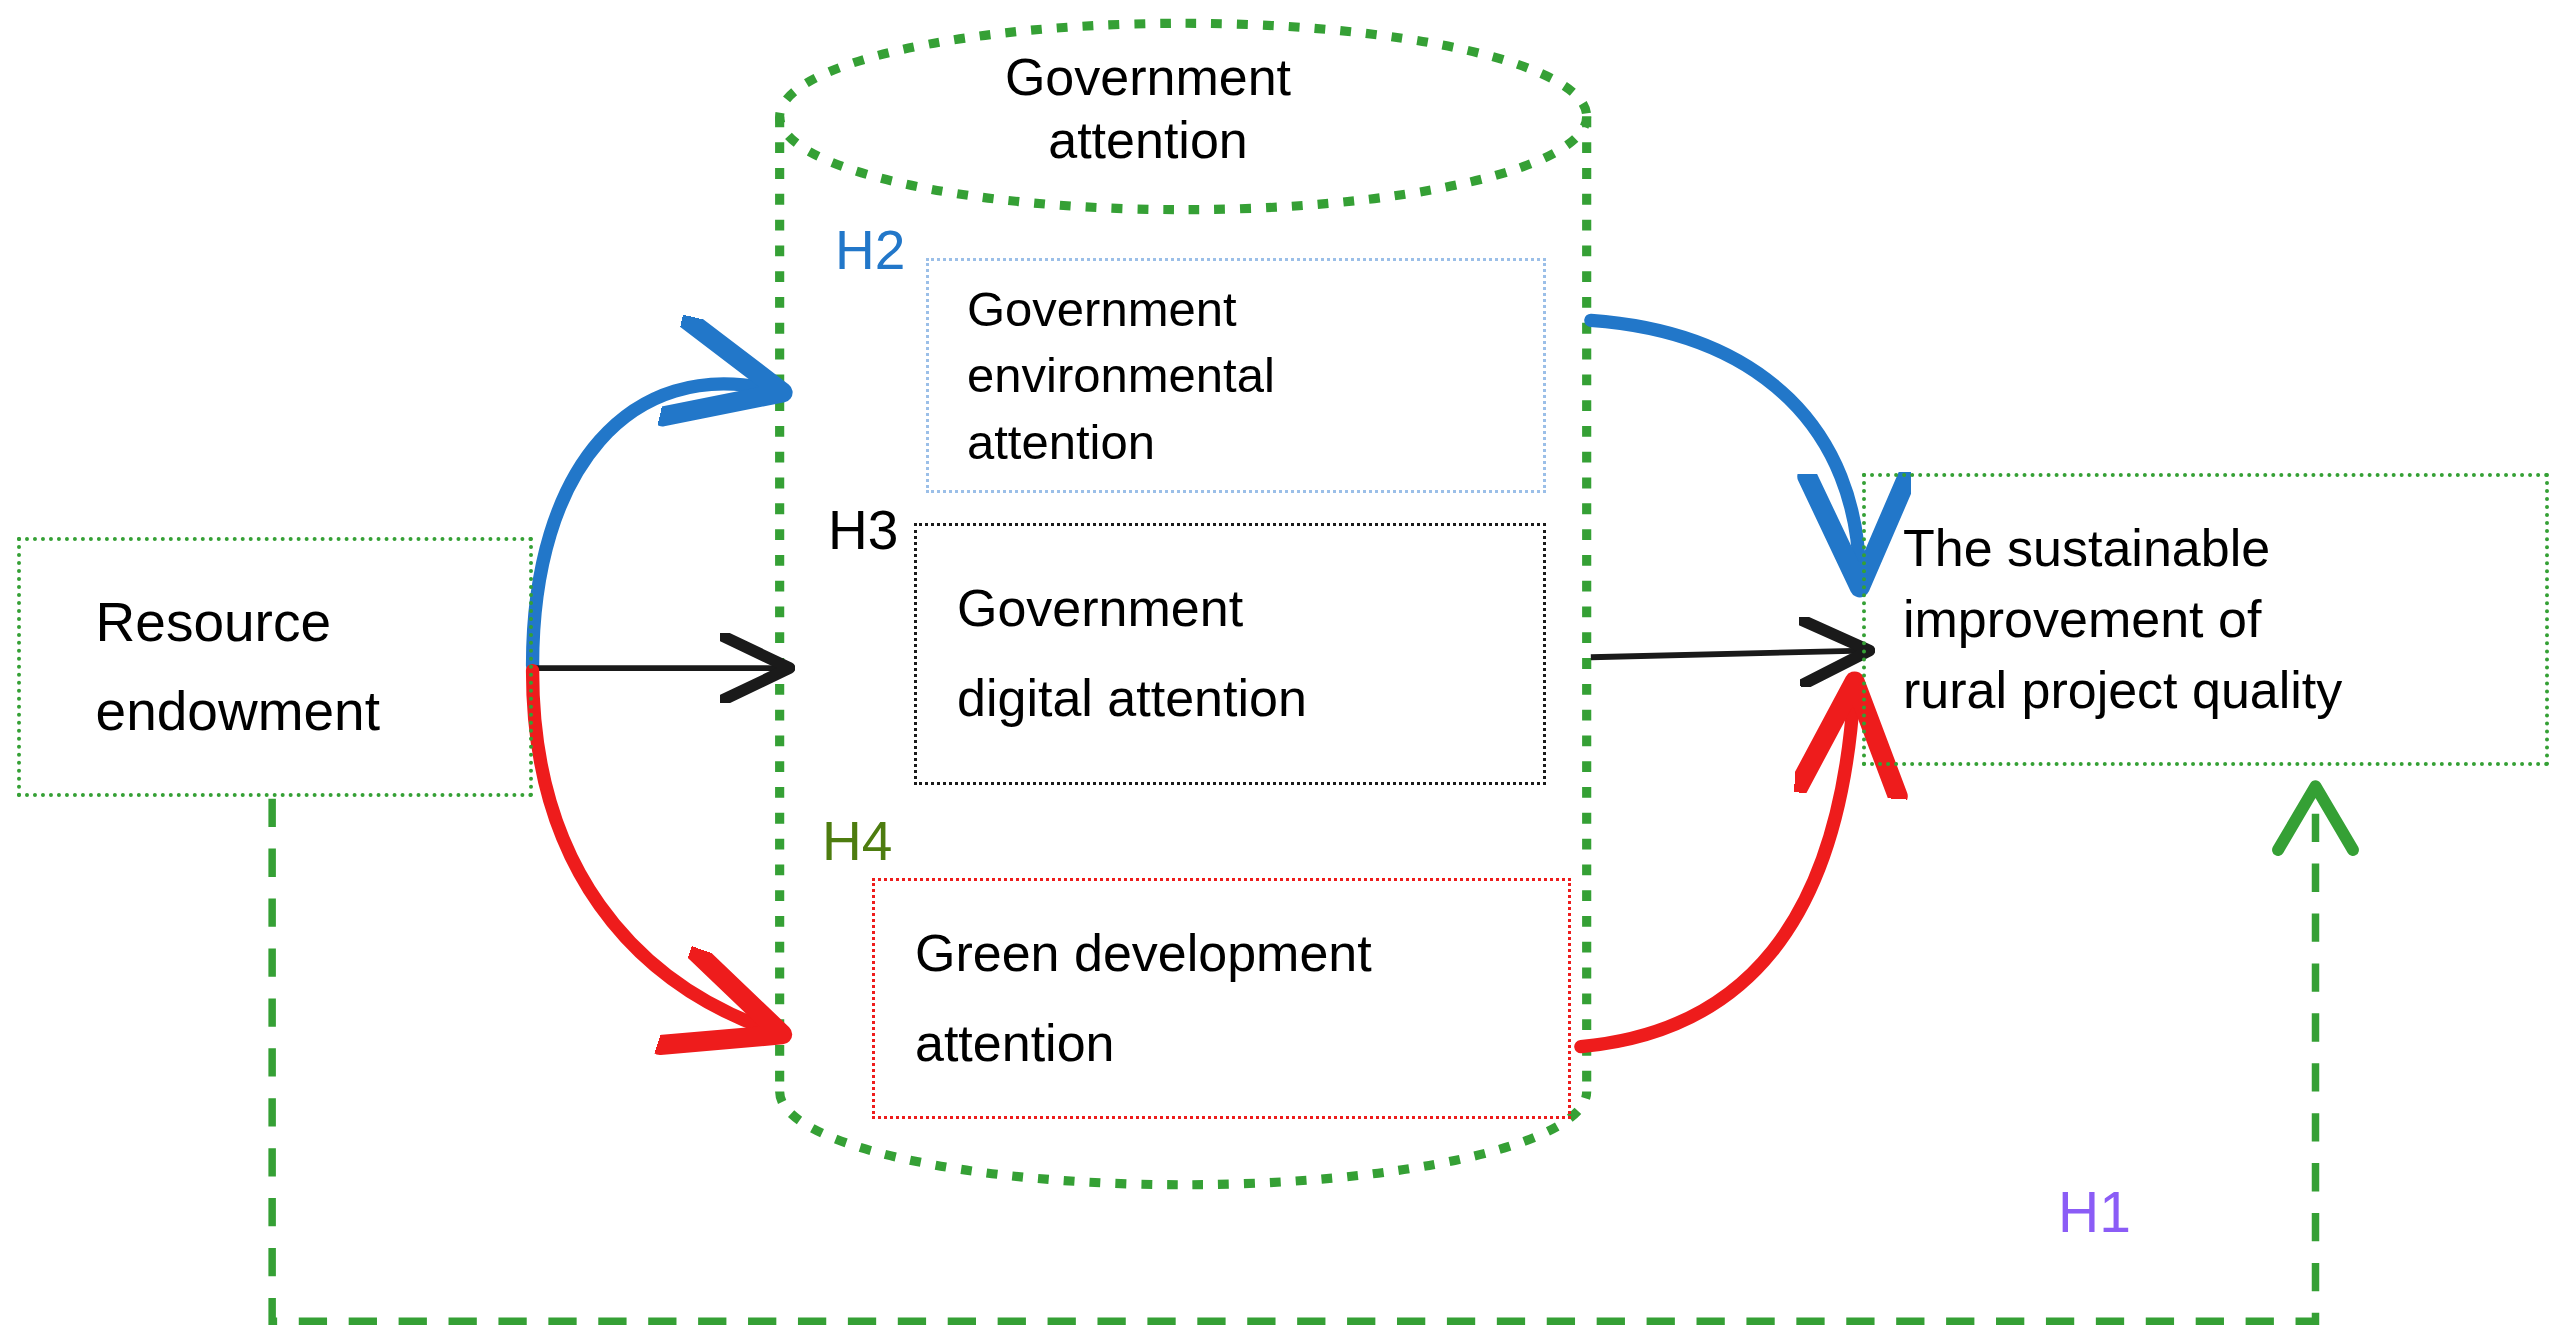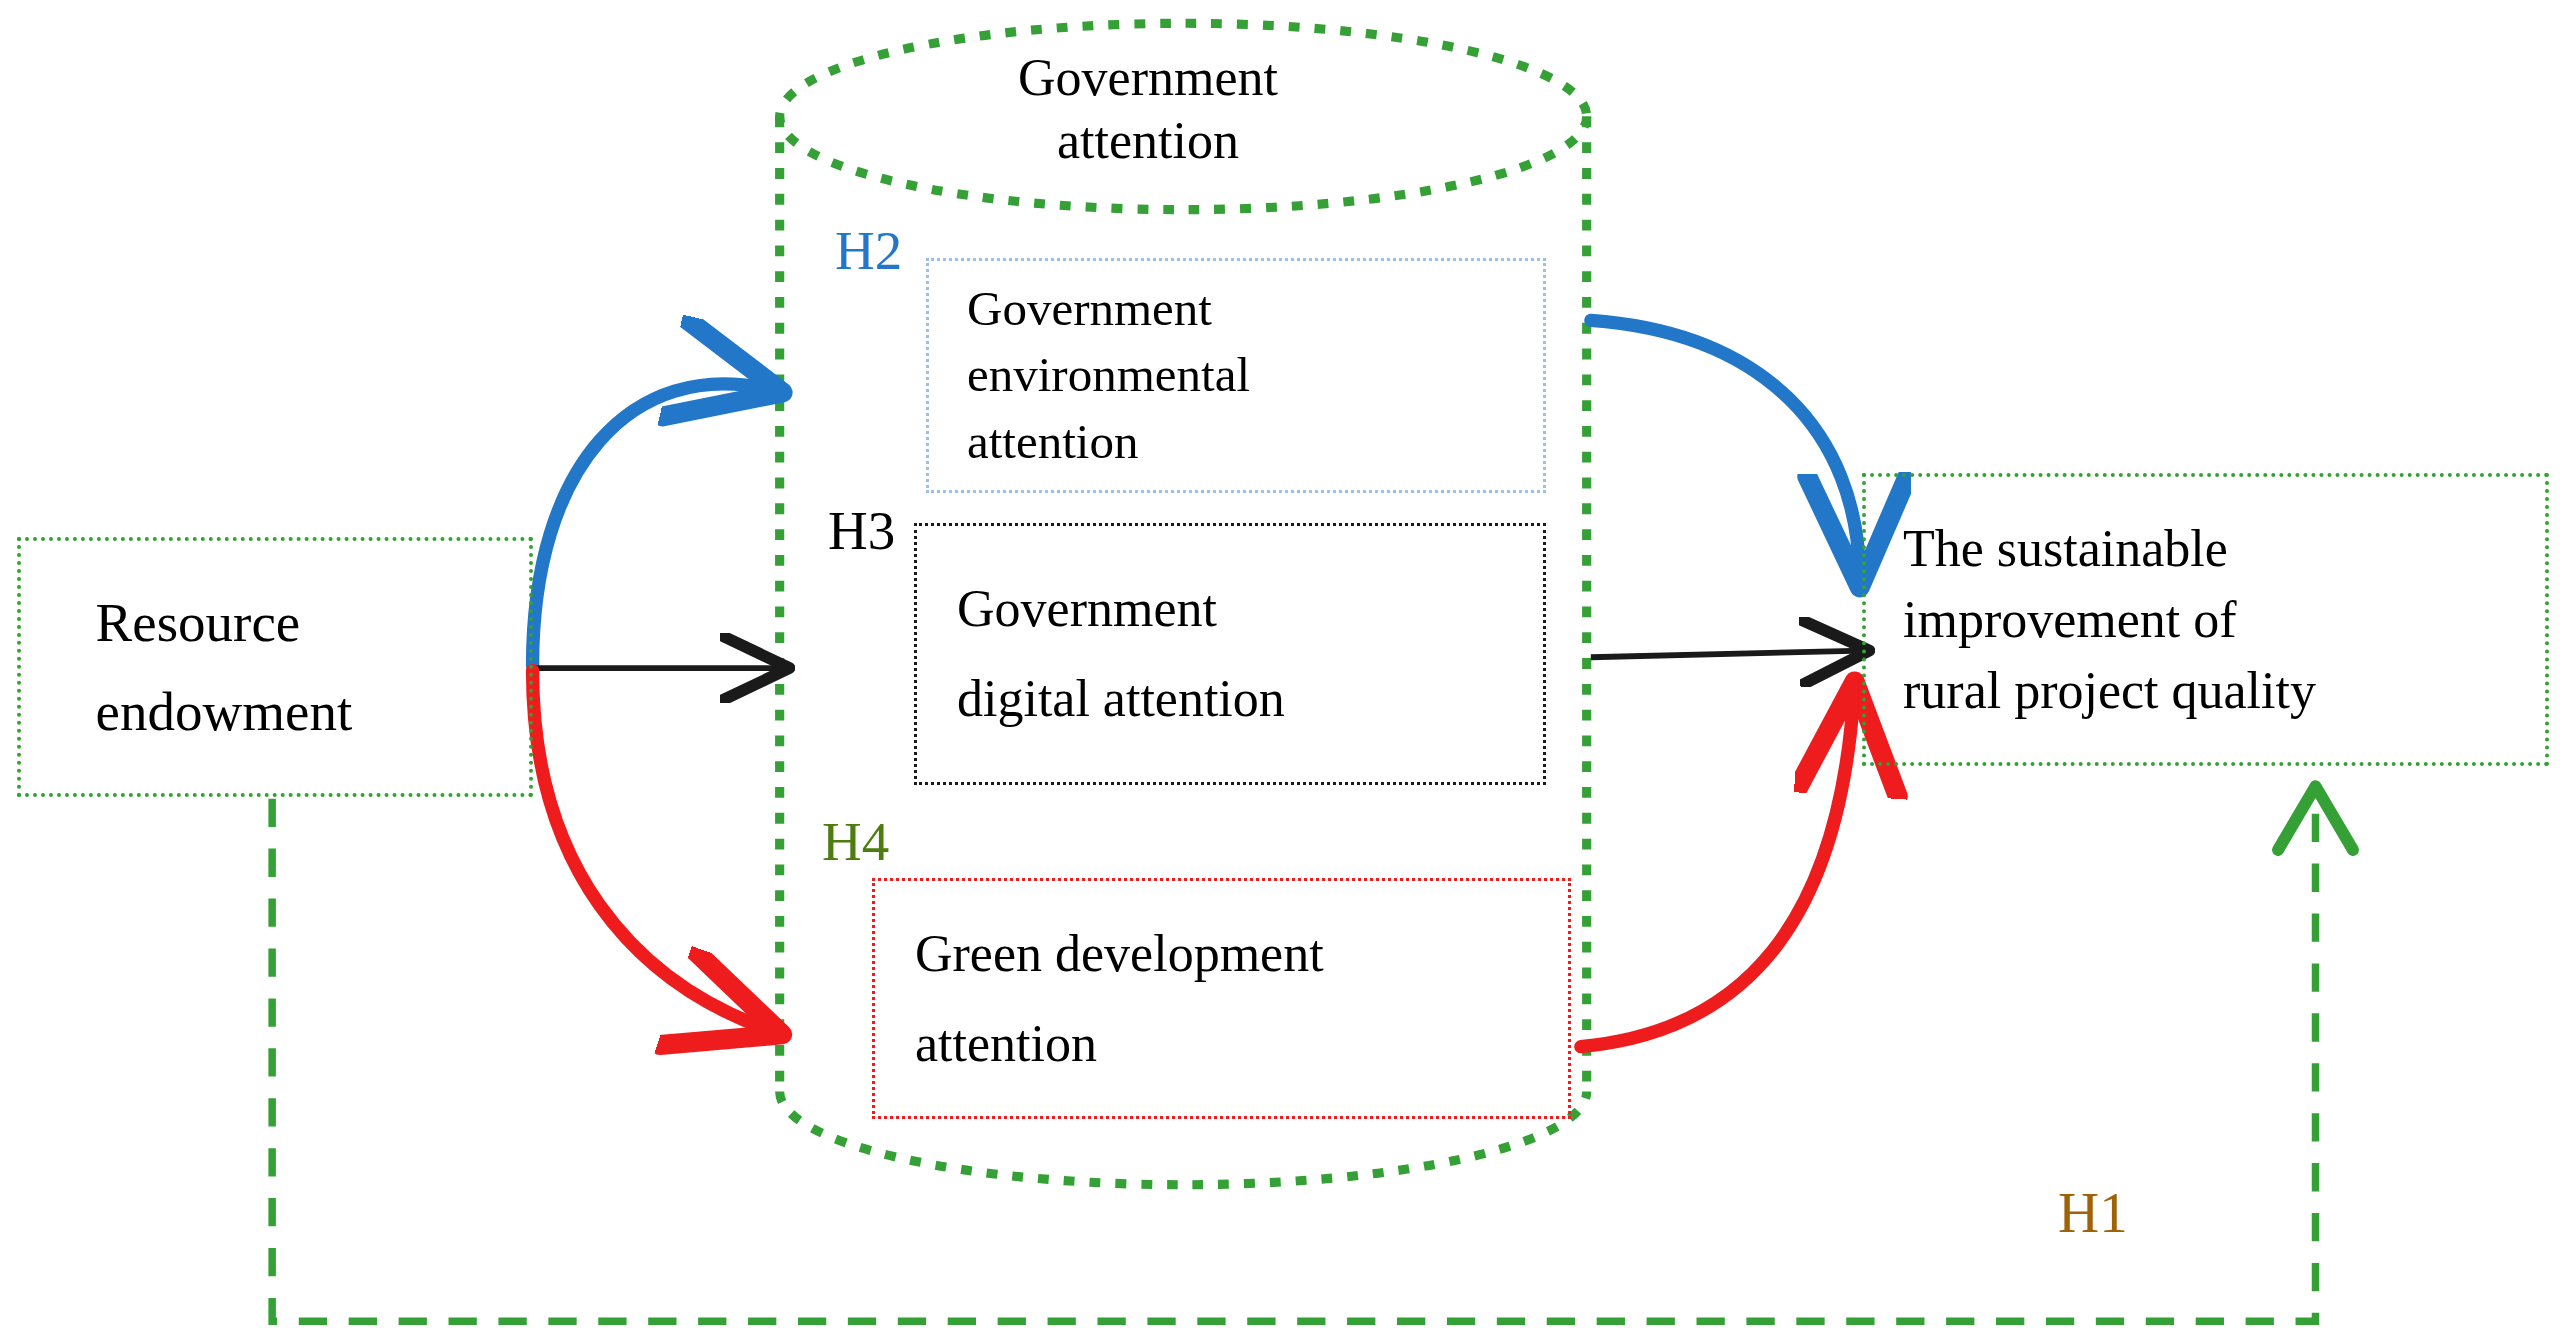--- a/index.html
+++ b/index.html
@@ -1,20 +1,20 @@
 <!DOCTYPE html>
 <html style="font-size:13.3px"><head>
 <meta charset="utf-8">
 <style>
   html,body{margin:0;padding:0;background:#ffffff;}
   #stage{
     position:relative;
     width:2576px;height:1337px;
     background:#ffffff;
-    font-family:Liberation Serif, serif;
+    font-family:Liberation Sans, sans-serif;
     overflow:hidden;
   }
   #svg-layer{position:absolute;left:0;top:0;width:2576px;height:1337px;}
 
   .node{position:absolute;box-sizing:border-box;display:flex;align-items:center;}
   .node .txt{width:100%;text-align:left;color:#000;}
 
   
   #node-resource{
     left:16.6px;top:537px;width:516px;height:260px;
@@ -56,21 +56,21 @@
   #cyl-label{
     position:absolute;left:832px;top:46px;width:632px;
     text-align:center;font-size:52px;line-height:1.22;color:#000;
   }
 
   
   .hlabel{position:absolute;font-size:55px;line-height:1;}
   #h2-label{left:835px;top:223px;color:#2277c9;text-align:center;}
   #h3-label{left:828px;top:503px;color:#000000;text-align:center;}
   #h4-label{left:822px;top:814px;color:#4d7c0f;}
-  #h1-label{left:2058px;top:1184px;color:#a16207;font-size:57px;}
+  #h1-label{left:2058px;top:1184px;color:#8b5cf6;font-size:57px;}
 </style>
 </head>
 <body>
 
 <div id="stage">
 
   <svg id="svg-layer" viewBox="0 0 3096 1607" xmlns="http://www.w3.org/2000/svg">
 
     <g>
 

